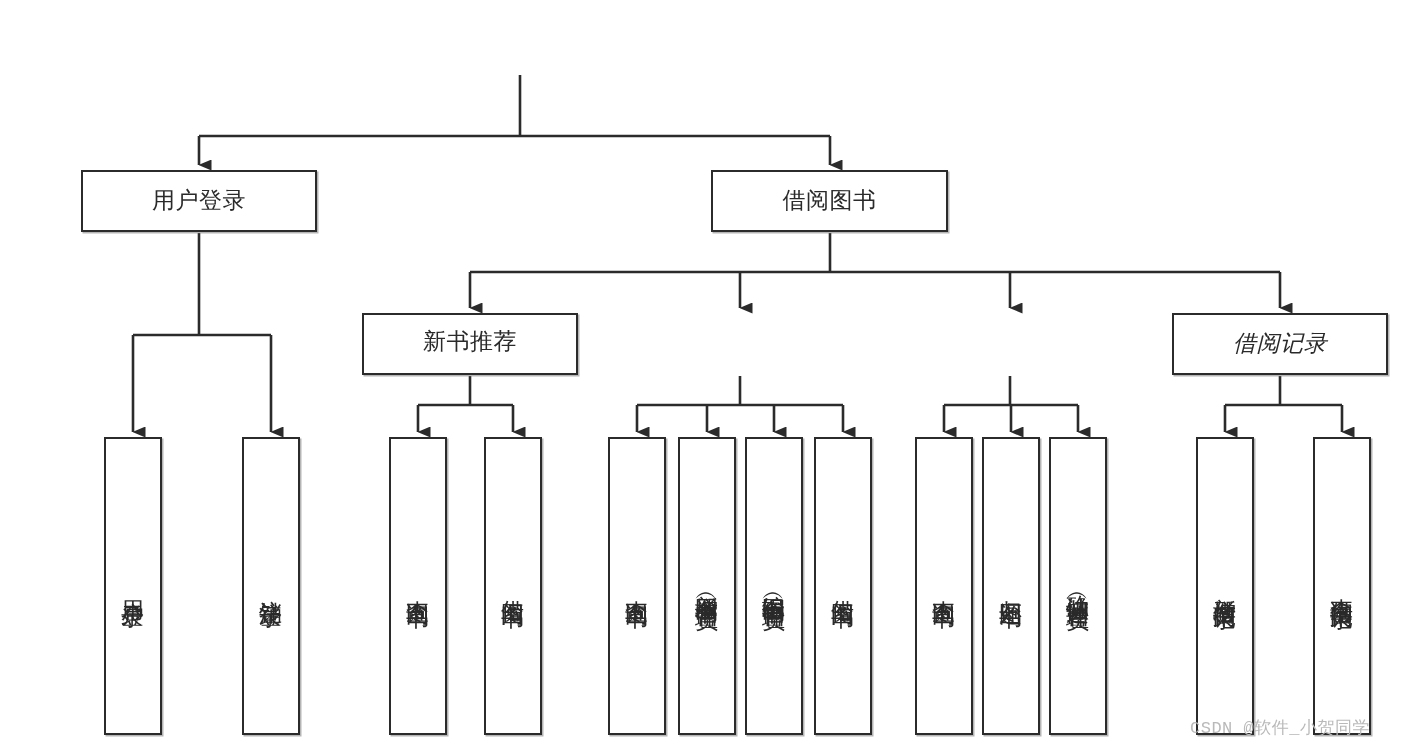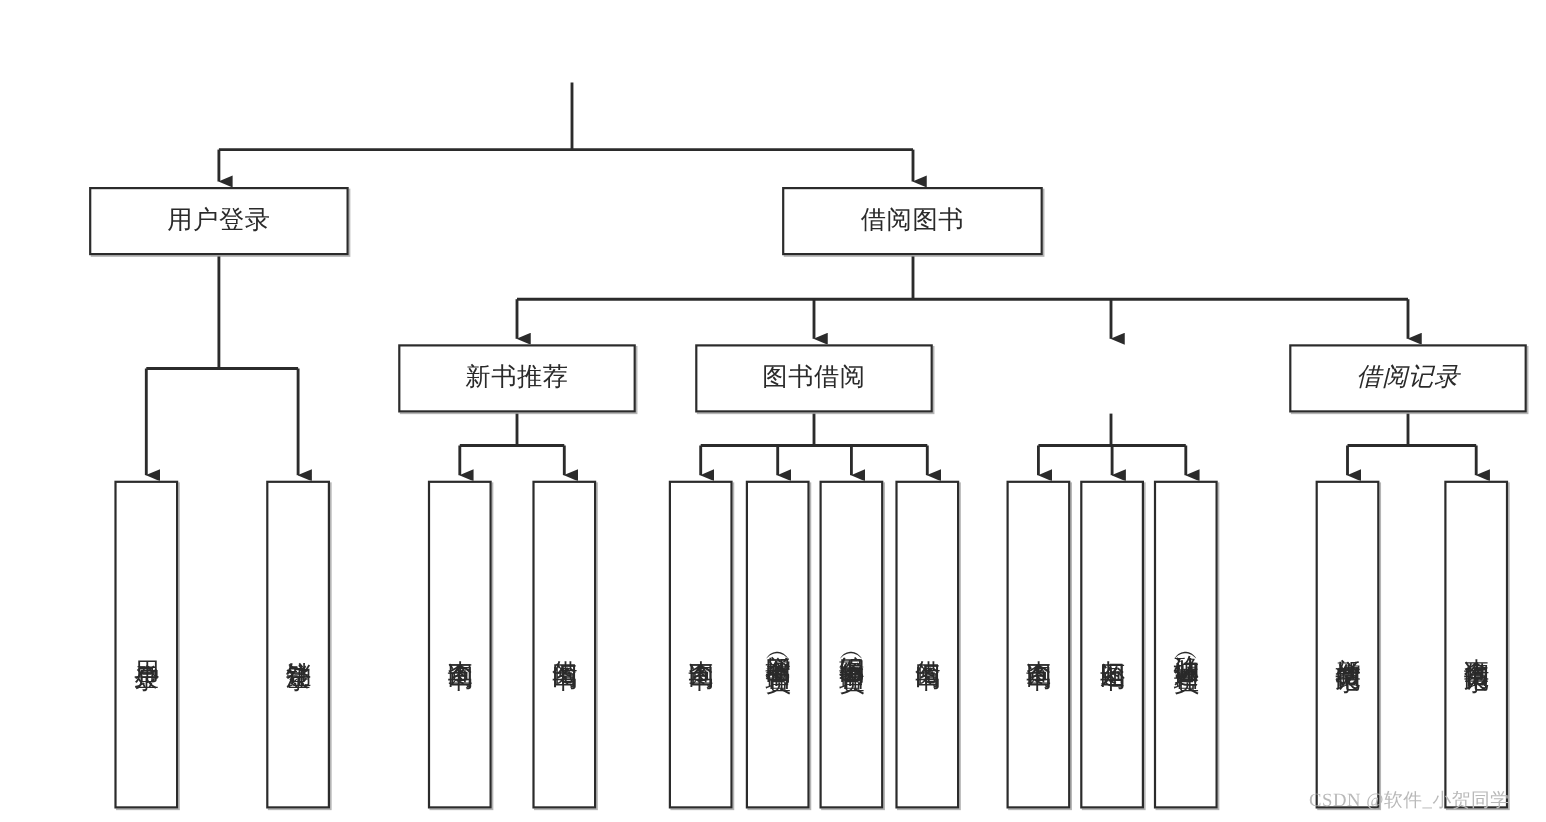--- a/index.html
+++ b/index.html
@@ -66,21 +66,21 @@
   }
   #watermark {
     position: absolute;
     left: 1190px;
     top: 716px;
     font-size: 17px;
     color: #b9b9b9;
     letter-spacing: 0.5px;
     white-space: nowrap;
     z-index: 5;
-    font-family: Liberation Serif, serif;
+    font-family: Liberation Mono, monospace;
   }
 </style>
 </head>
 <body>
 
 <div id="diagram-root">
 
   <svg id="edge-layer" viewBox="0 0 1405 747" width="1405" height="747" xmlns="http://www.w3.org/2000/svg">
     <defs>
       <marker id="arrowhead" markerWidth="12" markerHeight="13" refX="5.5" refY="12.5" orient="auto" markerUnits="userSpaceOnUse">
@@ -132,25 +132,22 @@
   </svg>
 
 
   <div class="node horiz" style="left:81px; top:170px; width:236px; height:62px;">
     <span class="node-label">用户登录</span>
   </div>
   <div class="node horiz" style="left:711px; top:170px; width:237px; height:62px;">
     <span class="node-label">借阅图书</span>
   </div>
 
-  <div class="node horiz" style="left:362px; top:313px; width:216px; height:62px;">
+  <div class="node horiz" style="left:362px; top:313px; width:216px; height:62px;font-family:Liberation Mono, monospace;">
     <span class="node-label">新书推荐</span>
-  </div>
-  <div class="node horiz" style="left:632px; top:313px; width:216px; height:62px;">
-    <span class="node-label">图书借阅</span>
   </div>
   <div class="node horiz" style="left:1172px; top:313px; width:216px; height:62px;font-style:italic;">
     <span class="node-label">借阅记录</span>
   </div>
 
   <div class="node vert" style="left:104px; top:437px; width:58px; height:298px;">
     <span class="node-label">用户登录</span>
   </div>
   <div class="node vert" style="left:242px; top:437px; width:58px; height:298px;">
     <span class="node-label">注销登录</span>

